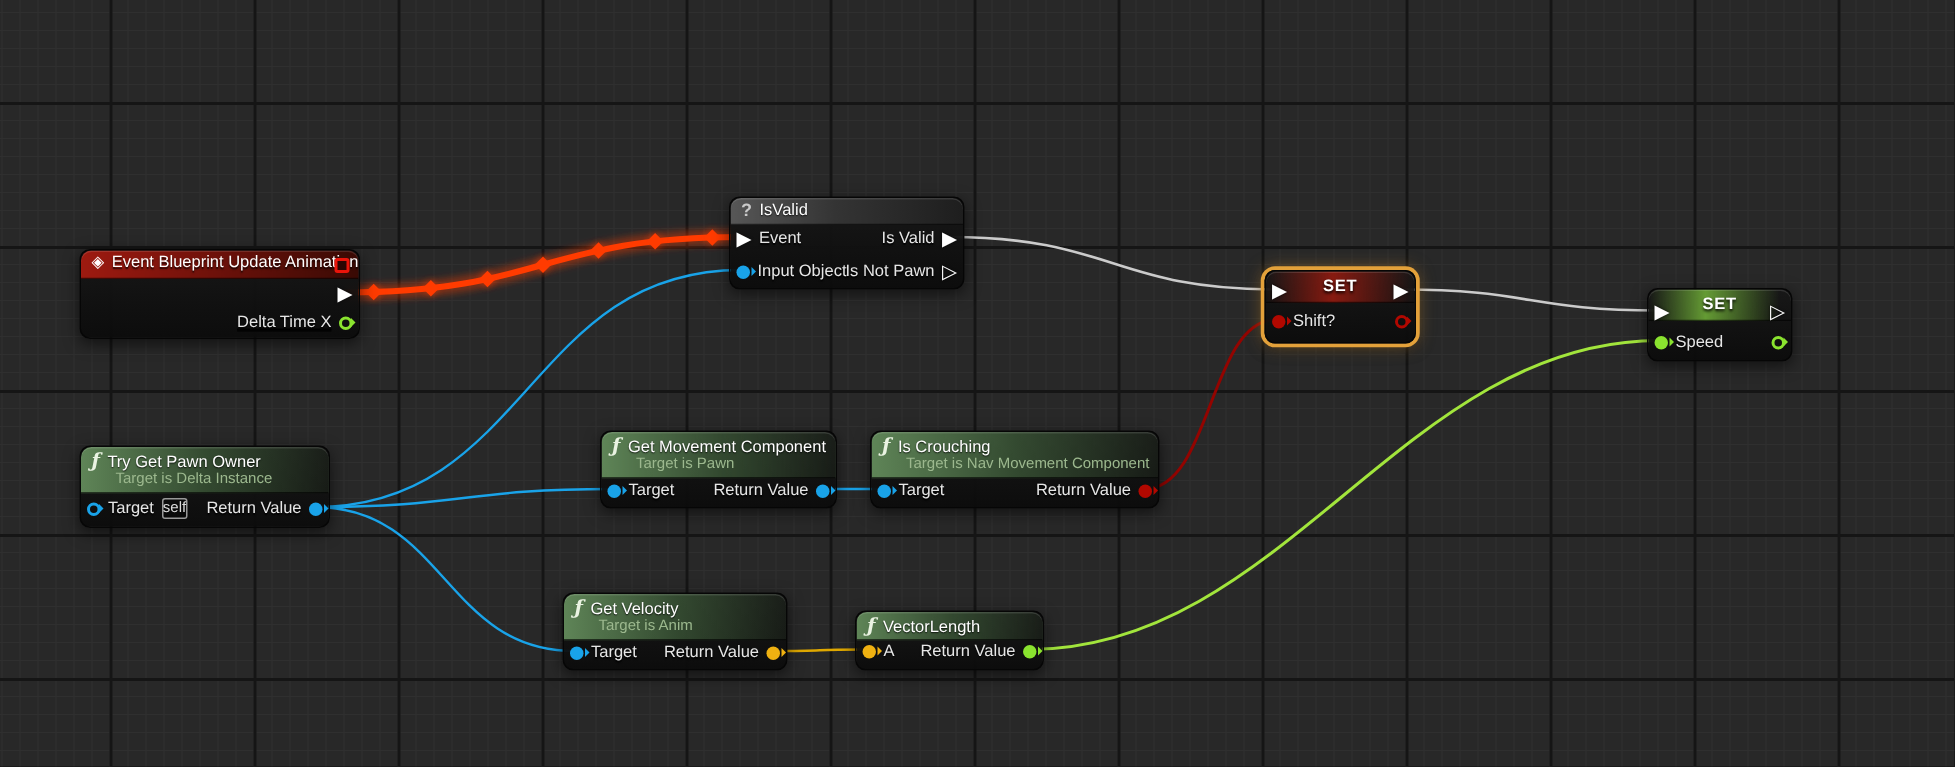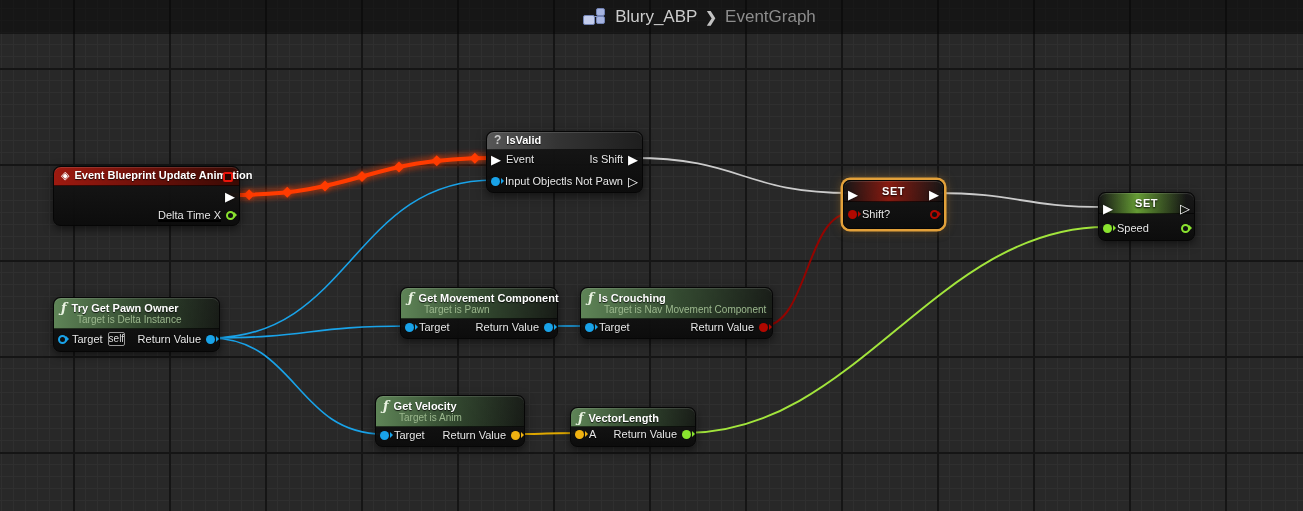--- a/index.html
+++ b/index.html
@@ -43,21 +43,21 @@
     box-shadow:0 0 0 2.5px #e3a13a,0 0 12px rgba(227,161,58,.55),0 3px 10px rgba(0,0,0,.55);
   }
   .hdr{position:relative;border-radius:7px 7px 0 0;border-bottom:1px solid rgba(0,0,0,.6);
        box-shadow:inset 0 1px 0 rgba(255,255,255,.12);}
   .hdr.event{background:linear-gradient(90deg,#9e1a10,#6e110a 48%,#390a04);}
   .hdr.pure{background:linear-gradient(90deg,rgba(99,139,91,.95),rgba(60,88,56,.8) 50%,rgba(30,38,28,.5));}
   .hdr.macro{background:linear-gradient(90deg,#575757,#343434 45%,#1e1e1e);}
   .hdr.set-bool{background:linear-gradient(90deg,rgba(44,8,5,0),rgba(148,27,16,.9) 45%,rgba(44,8,5,0) 100%);}
   .hdr.set-float{background:linear-gradient(90deg,rgba(18,28,8,0),rgba(115,179,58,.85) 40%,rgba(18,28,8,0) 92%);}
   .titlerow{display:flex;align-items:center;gap:5px;padding:2px 7px 0 7px;}
-  .ntitle{font-size:11px;font-weight:bold;color:#fff;white-space:nowrap;text-shadow:0 1px 1px rgba(0,0,0,.8);text-align:center;}
+  .ntitle{font-size:11px;font-weight:normal;color:#fff;white-space:nowrap;text-shadow:0 1px 1px rgba(0,0,0,.8);text-align:center;}
   .nsub{font-size:10px;color:#9cb88e;margin:-1px 0 0 23px;white-space:nowrap;}
   .nicon{line-height:1;}
   .nicon.event{color:#fff;font-size:11px;}
   .nicon.pure{font:italic bold 13px "DejaVu Serif",serif;color:#eaf3e2;}
   .nicon.macro{font-weight:bold;font-size:12px;color:#c9c9c9;}
   .settitle{position:absolute;top:4px;left:0;right:0;text-align:center;
             font-size:11px;font-weight:bold;color:#fff;letter-spacing:.5px;text-shadow:0 1px 2px #000;}
   .delegate{position:absolute;top:5px;right:6px;width:6px;height:6px;
             border:2px solid #ea140a;border-radius:2px;background:#2c0502;}
   
@@ -104,33 +104,20 @@
       <path d="M 934 193 C 1020 193, 1020 207, 1106 207" fill="none" stroke="#cbcbcb" stroke-width="1.8" stroke-linecap="round"></path>
       <path d="M 210 338 C 352 338, 352 180, 494 180" fill="none" stroke="#19a3e9" stroke-width="1.6" stroke-linecap="round"></path>
       <path d="M 210 338 C 309 338, 309 326, 408 326" fill="none" stroke="#19a3e9" stroke-width="1.6" stroke-linecap="round"></path>
       <path d="M 210 338 C 296.5 338, 296.5 434, 383 434" fill="none" stroke="#19a3e9" stroke-width="1.6" stroke-linecap="round"></path>
       <path d="M 548 326 C 593 326, 543 326, 588 326" fill="none" stroke="#19a3e9" stroke-width="1.6" stroke-linecap="round"></path>
       <path d="M 763 326 C 808 326, 806 213, 851 213" fill="none" stroke="#930400" stroke-width="2" stroke-linecap="round"></path>
       <path d="M 515 434 C 560 434, 533 433, 578 433" fill="none" stroke="#dfa800" stroke-width="1.8" stroke-linecap="round"></path>
       <path d="M 686 433 C 856 433, 936 227, 1106 227" fill="none" stroke="#a2e53c" stroke-width="2" stroke-linecap="round"></path>
     </svg>
 
-  <div id="titlebar">
-    <div class="inner">
-      <span class="bicon">
-        <i class="ln"></i>
-          <i class="big"></i>
-          <i class="s1"></i>
-          <i class="s2"></i>
-      </span>
-      <span id="bc-root">Blury_ABP</span>
-      <span id="bc-sep">❯</span>
-      <span id="bc-cur">EventGraph</span>
-    </div>
-  </div>
 <div class="node " style="left: 53px; top: 166px; width: 185px; height: 58px;">
       <div class="hdr event" style="height: 18px;">
         <div class="titlerow">
           <span class="nicon event">◈</span>
           <span class="ntitle">Event Blueprint Update Animation</span>
         </div>
       </div>
       <div class="delegate"></div>
       <div class="pin pr" style="top: 20px;">
         <span class="execpin">▶</span>
@@ -150,21 +137,21 @@
       <div class="pin pl" style="top: 18px;">
         <span class="execpin">▶</span>
         <span class="plabel">Event</span>
       </div>
       <div class="pin pl" style="top: 40px;">
         <span class="dot" style="color: rgb(25, 163, 233);"></span>
         <span class="plabel">Input Object</span>
       </div>
       <div class="pin pr" style="top: 18px;">
         <span class="execpin">▶</span>
-        <span class="plabel">Is Shift</span>
+        <span class="plabel">Is Valid</span>
       </div>
       <div class="pin pr" style="top: 40px;">
         <span class="execpin">▷</span>
         <span class="plabel">Is Not Pawn</span>
       </div>
     </div>
     <div class="node " style="left: 53px; top: 297px; width: 165px; height: 53px;">
       <div class="hdr pure" style="height: 30px;">
         <div class="titlerow">
           <span class="nicon pure">ƒ</span>

